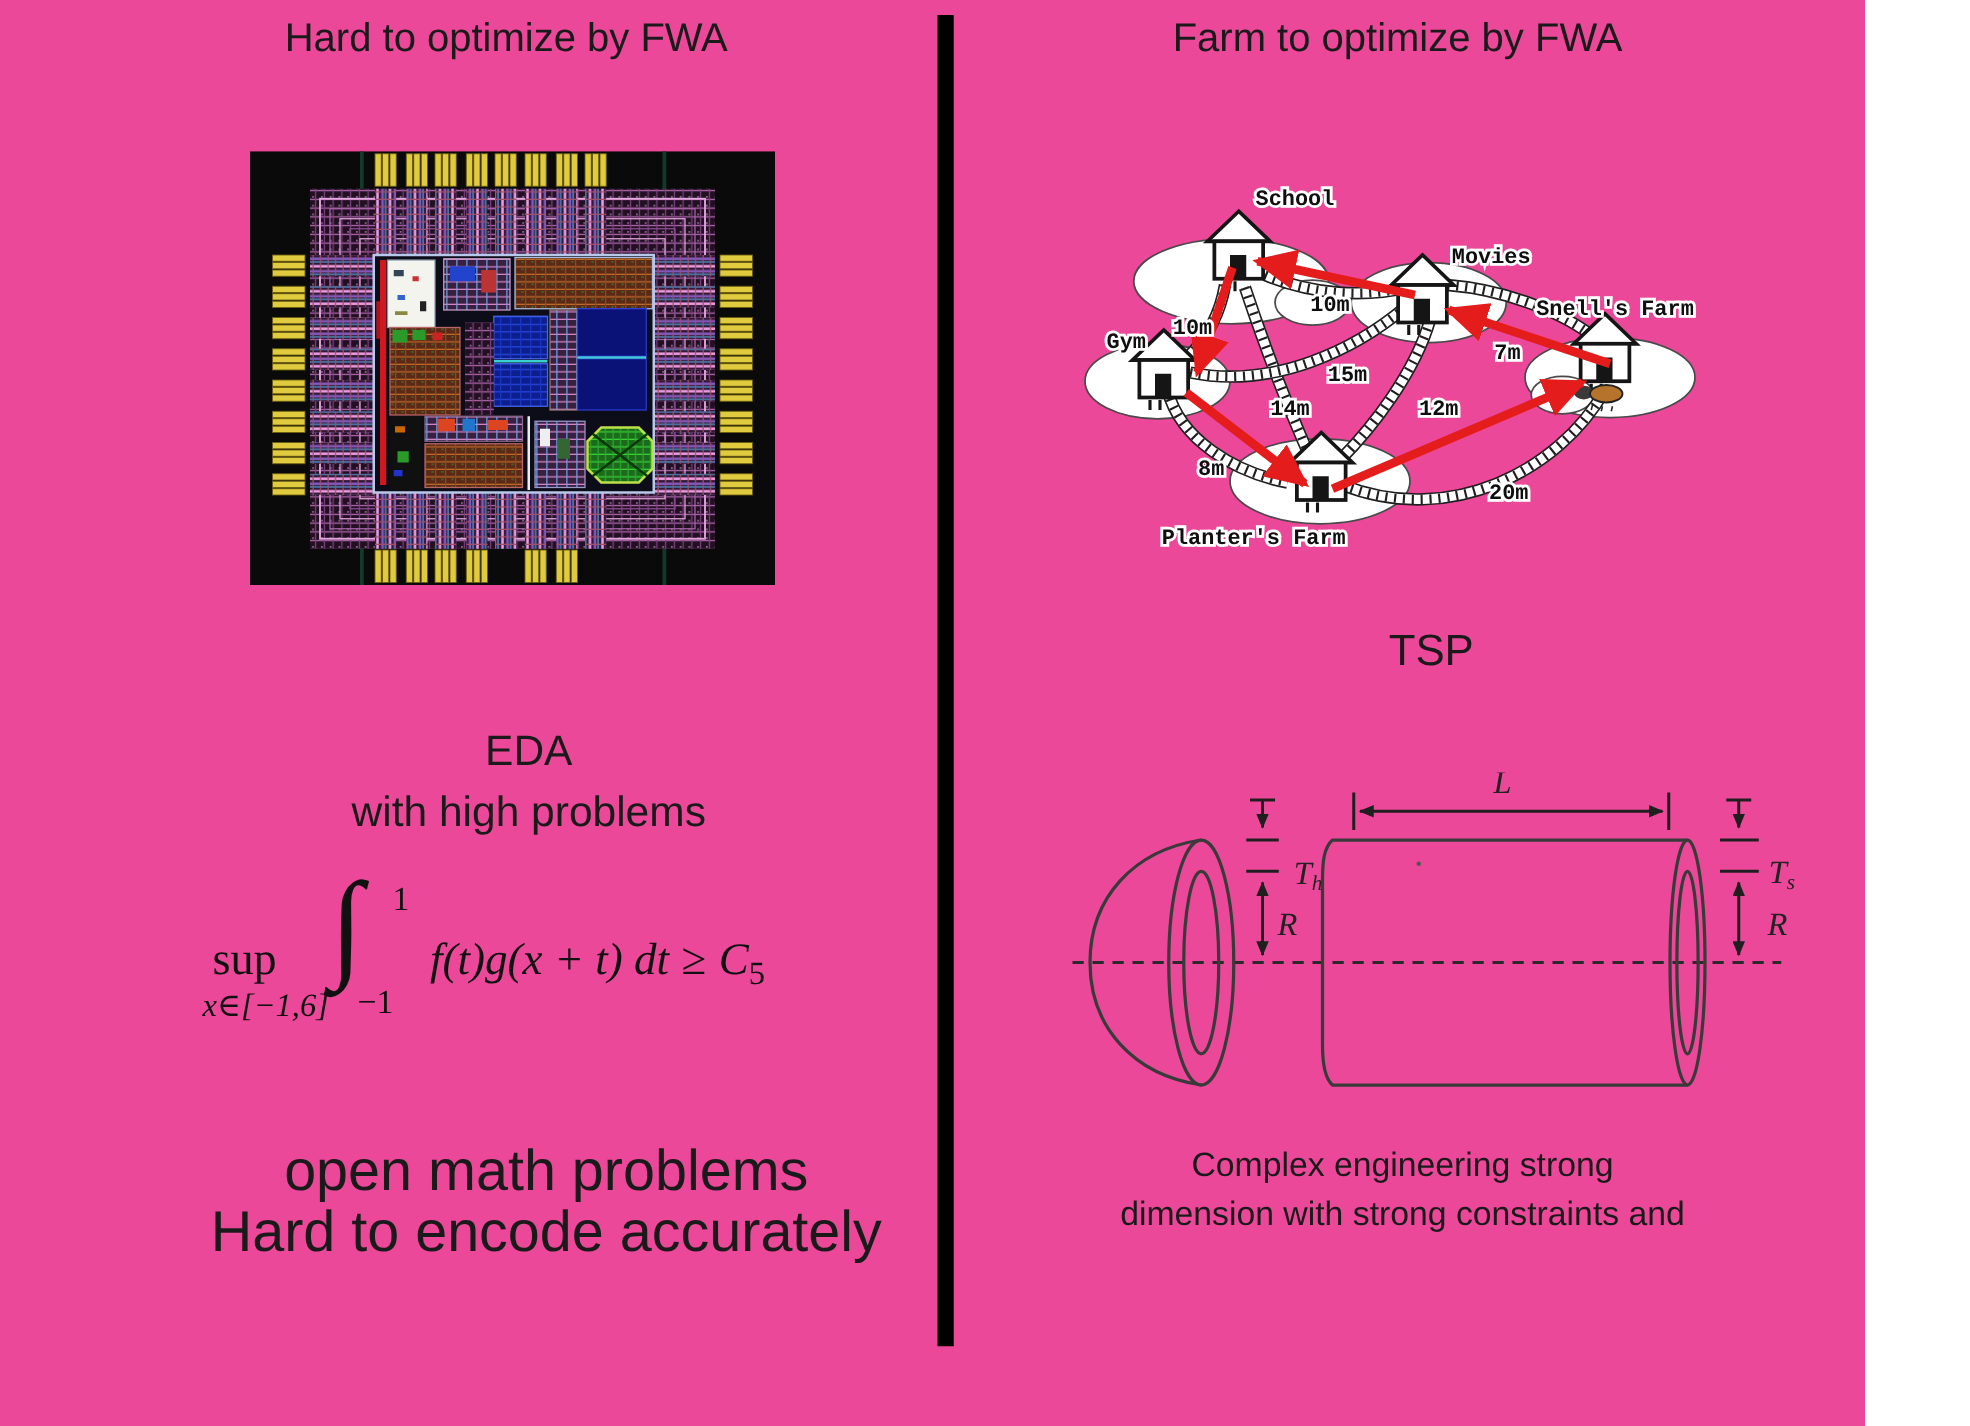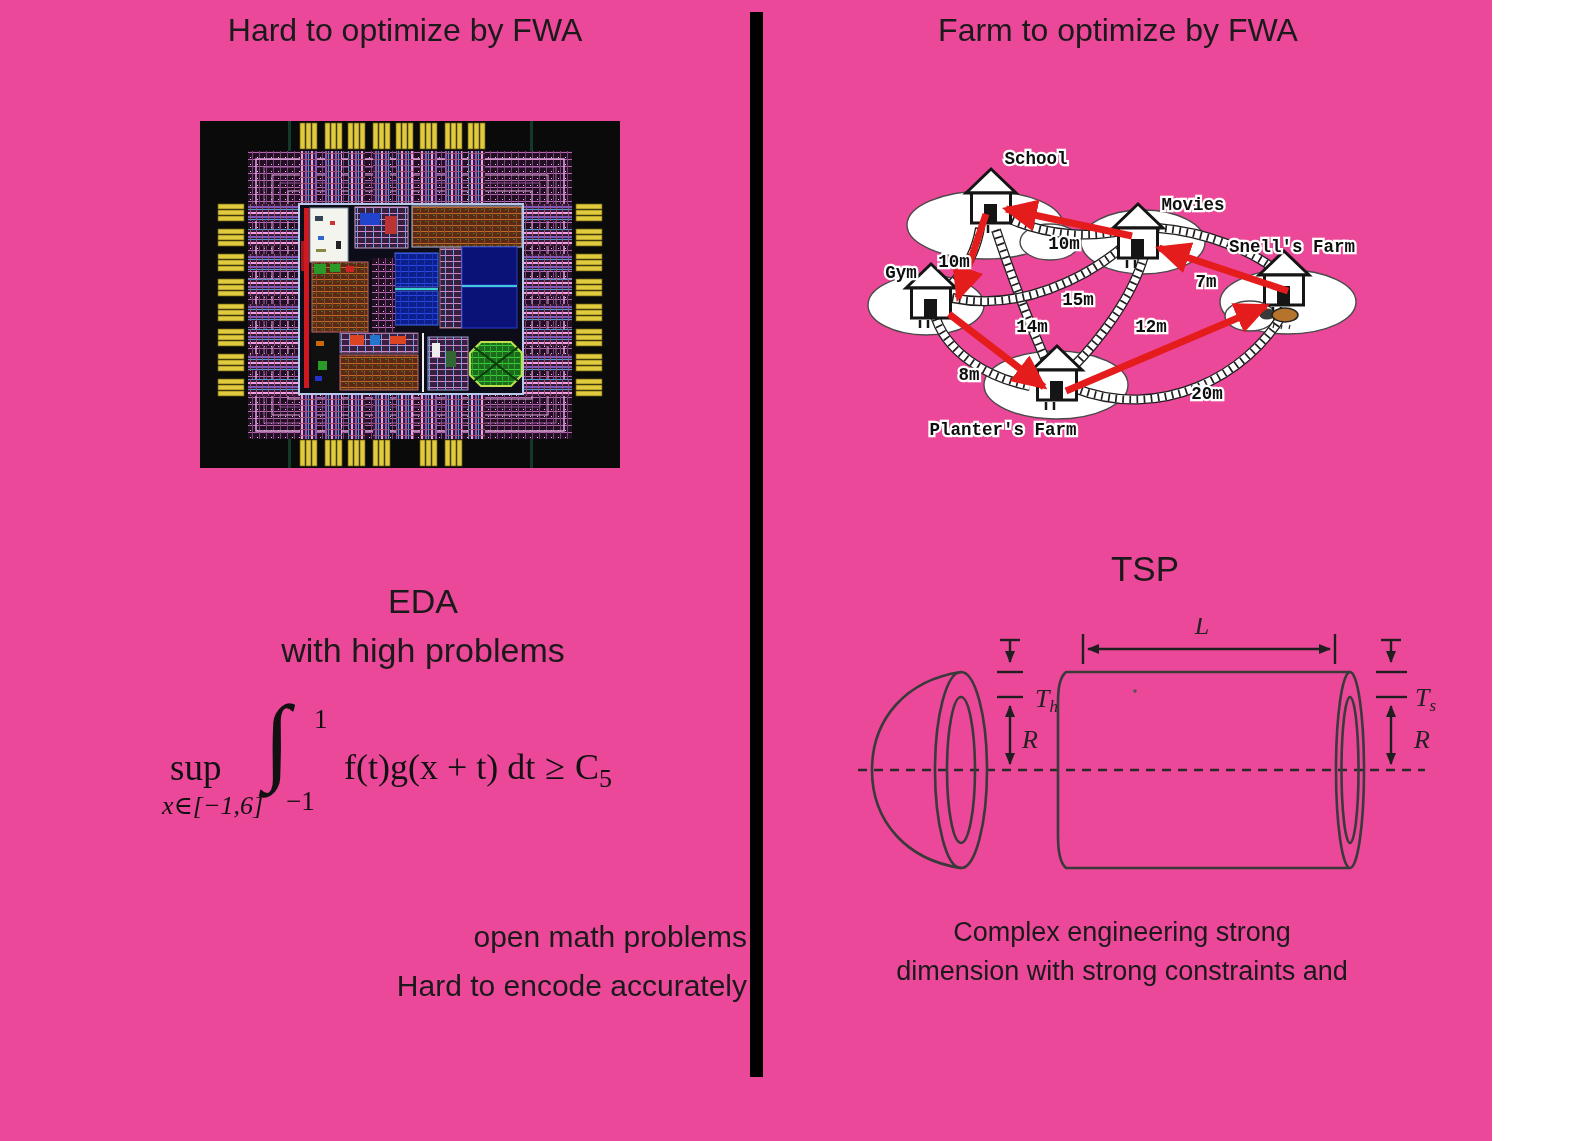--- a/index.html
+++ b/index.html
@@ -2,34 +2,34 @@
 <html><head>
 <meta charset="utf-8">
 <style>
   html,body{margin:0;padding:0;background:#ffffff;}
   .slide{position:relative;width:1492px;height:1141px;background:#ec4899;
          font-family:"Liberation Sans",sans-serif;color:#1a1a1a;overflow:hidden;}
   .abs{position:absolute;}
   .title{font-size:32px;text-align:center;width:600px;white-space:nowrap;}
   .divider{background:#000;}
   .caption2{font-size:34px;line-height:49px;text-align:center;width:600px;}
-  .note-l{font-size:30px;line-height:49px;text-align:right;width:620px;}
+  .note-l{font-size:46px;line-height:49px;text-align:center;width:620px;}
   .note-r{font-size:27px;line-height:39px;text-align:center;width:600px;}
-  .tsp-cap{font-size:35px;text-align:center;width:600px;margin-top:48px;}
+  .tsp-cap{font-size:35px;text-align:center;width:600px;}
 
   
   .formula{font-family:"Liberation Serif","DejaVu Serif",serif;color:#111;width:560px;height:135px;}
   .formula .abs{position:absolute;}
   .f-sup{left:8px;top:50px;font-size:37px;}
   .f-supsub{left:0px;top:94px;font-size:26px;font-style:italic;}
   .f-int{left:102px;top:-4px;font-size:96px;line-height:1;font-weight:400;}
   .f-up{left:152px;top:8px;font-size:27px;}
   .f-low{left:124px;top:90px;font-size:27px;}
   .f-tail{left:182px;top:50px;font-size:36px;white-space:nowrap;}
-  .f-it{}
+  .f-it{font-style:italic;}
   .f-rel{margin:0 10px;font-style:normal;}
   .f-tail sub{font-size:26px;}
 
   
   .cloud{fill:#ffffff;stroke:#4a4a4a;stroke-width:1.4;}
   .road-o{fill:none;stroke:#1f1f1f;stroke-width:10;}
   .road-i{fill:none;stroke:#ffffff;stroke-width:7.4;}
   .road-r{fill:none;stroke:#1f1f1f;stroke-width:7.4;stroke-dasharray:1.7 5.4;}
   .tsp-label{font-family:"Liberation Mono","DejaVu Sans Mono",monospace;font-weight:700;
              font-size:17.5px;fill:#0f0f0f;paint-order:stroke;stroke:#ffffff;stroke-width:4.5px;

